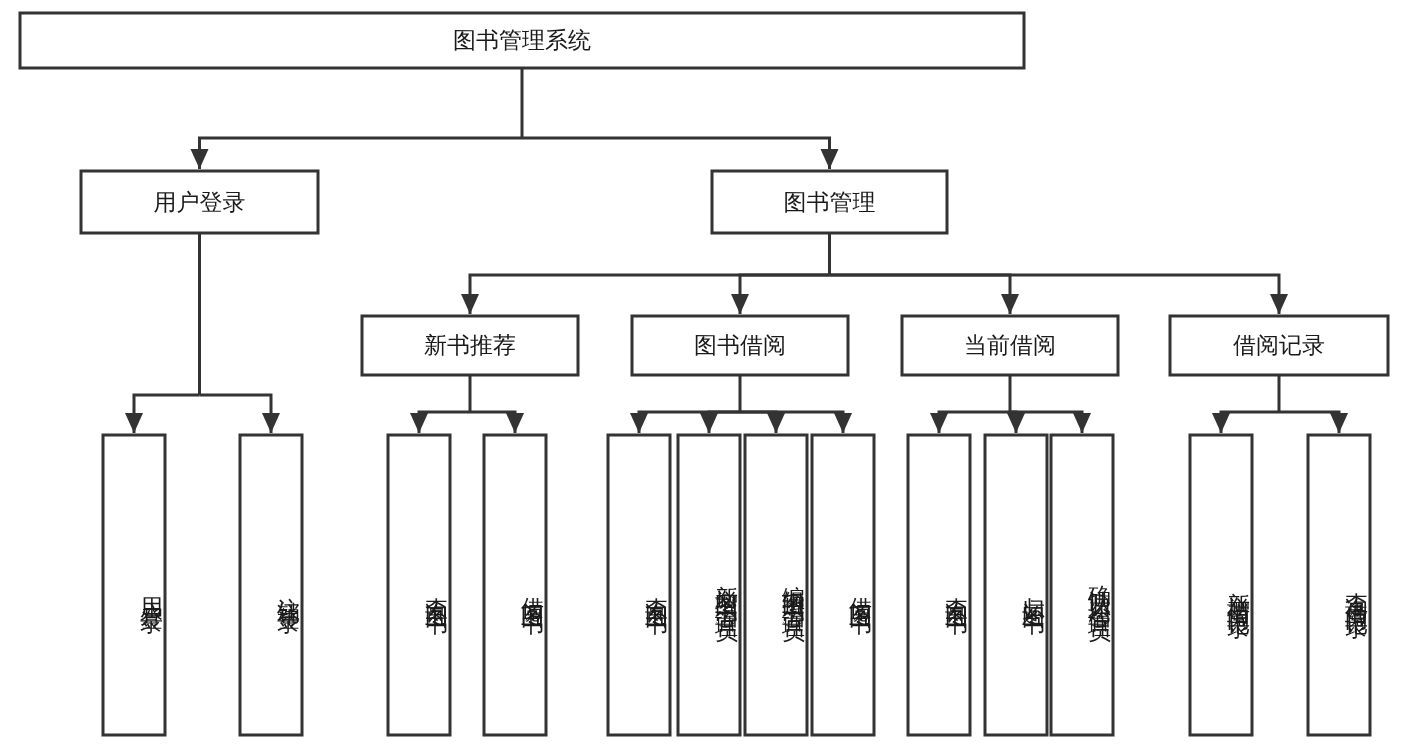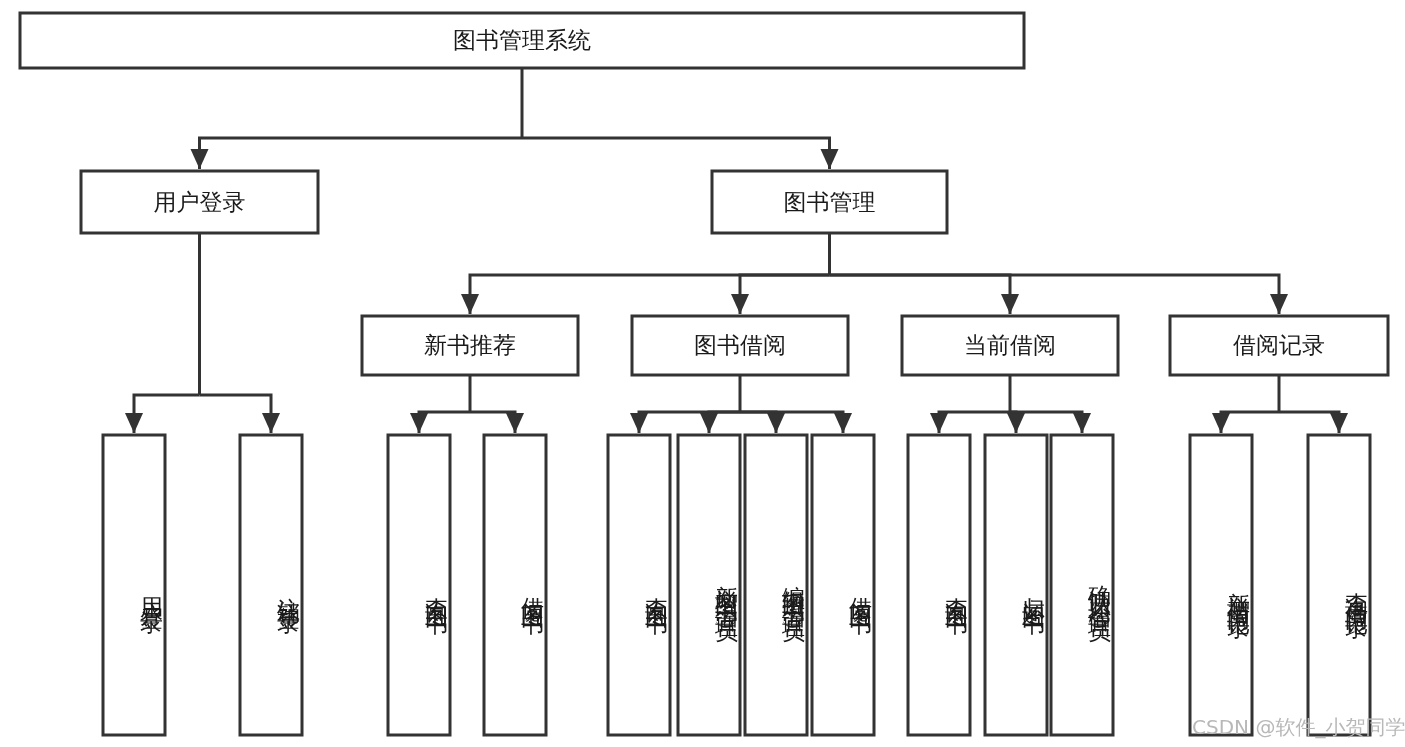--- a/index.html
+++ b/index.html
@@ -206,15 +206,14 @@
       <div class="node-label-v" style="left: 678px; top: 449px; width: 62px; height: 280px;">新增图书（管理员）</div>
       <div class="node-label-v" style="left: 745px; top: 449px; width: 62px; height: 280px;">编辑图书（管理员）</div>
       <div class="node-label-v" style="left: 812px; top: 449px; width: 62px; height: 280px;">借阅图书</div>
       <div class="node-label-v" style="left: 908px; top: 449px; width: 62px; height: 280px;">查询图书</div>
       <div class="node-label-v" style="left: 985px; top: 449px; width: 62px; height: 280px;">归还图书</div>
       <div class="node-label-v" style="left: 1051px; top: 449px; width: 62px; height: 280px;">确认归还（管理员）</div>
       <div class="node-label-v" style="left: 1190px; top: 449px; width: 62px; height: 280px;">新增借阅记录</div>
       <div class="node-label-v" style="left: 1308px; top: 449px; width: 62px; height: 280px;">查询借阅记录</div>
     </div>
 
-  <div class="watermark" style="left: 1192px; top: 714px;">CSDN @软件_小贺同学</div>
 
 </div>
 
 </body></html>

